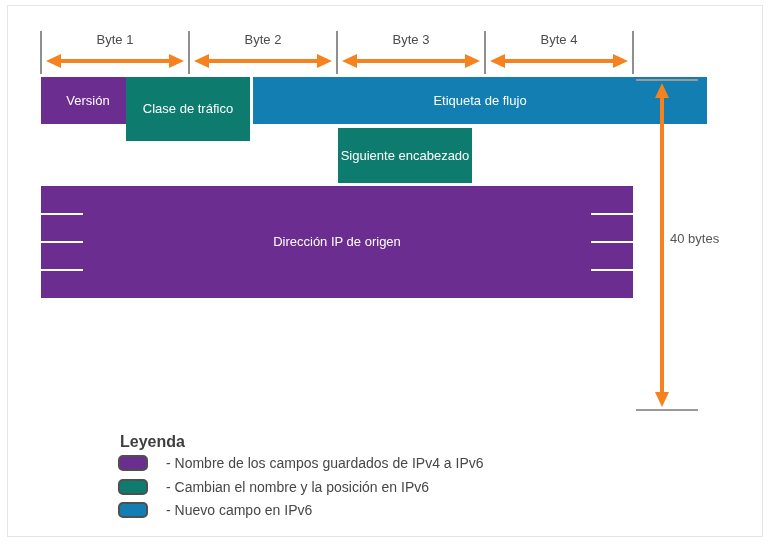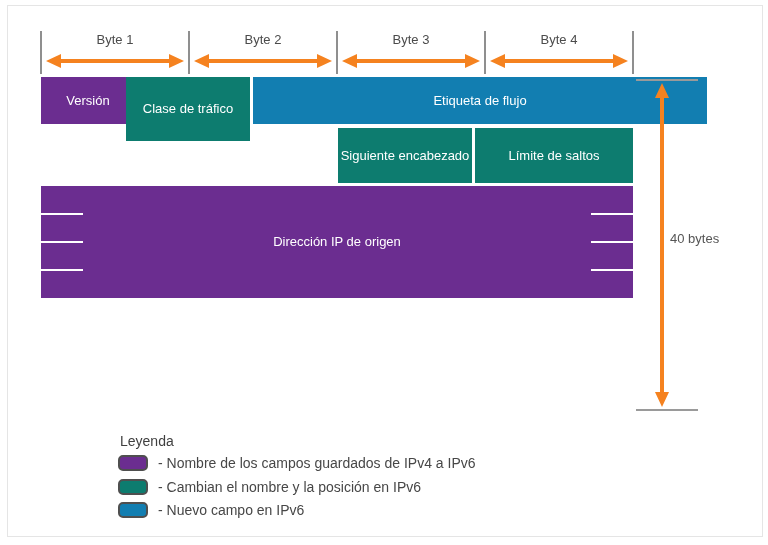--- a/index.html
+++ b/index.html
@@ -49,24 +49,24 @@
   .v-arrow{position:absolute;left:647px;top:77px;width:14px;height:324px;
            display:flex;flex-direction:column;align-items:center;}
   .v-arrow .vshaft{flex:1;width:4px;background:var(--orange);}
   .ah-up{width:0;height:0;border-left:7px solid transparent;border-right:7px solid transparent;
          border-bottom:15px solid var(--orange);}
   .ah-down{width:0;height:0;border-left:7px solid transparent;border-right:7px solid transparent;
            border-top:15px solid var(--orange);}
   .size-label{position:absolute;left:662px;top:225px;font-size:13px;color:#555555;}
 
   
-  .legend-title{position:absolute;left:112px;top:427px;font-size:14px;font-weight:normal;color:#3f3f3f;}
+  .legend-title{position:absolute;left:112px;top:427px;font-size:16px;font-weight:bold;color:#3f3f3f;}
   .legend-row{position:absolute;left:110px;height:18px;display:flex;align-items:center;}
   .legend-swatch{width:30px;height:16px;border:2px solid #4f4f4f;border-radius:5px;flex:0 0 auto;}
-  .legend-text{margin-left:10px;font-size:14px;color:#474747;white-space:nowrap;}
+  .legend-text{margin-left:18px;font-size:14px;color:#474747;white-space:nowrap;}
 </style>
 </head>
 <body>
 
 <div class="canvas">
   <div class="card">
 
     <div class="byte-tick" style="left:32px"></div>
     <div class="byte-tick" style="left:180px"></div>
     <div class="byte-tick" style="left:328px"></div>
@@ -97,21 +97,20 @@
       <span class="ah-left"></span>
         <span class="shaft"></span>
         <span class="ah-right"></span>
     </div>
 
     <div class="field purple" style="left:33px;top:71px;width:94px;height:47px">Versión</div>
     <div class="field teal" style="left:118px;top:71px;width:124px;height:64px">Clase de tráfico</div>
     <div class="field blue" style="left:245px;top:71px;width:454px;height:47px">Etiqueta de flujo</div>
 
     <div class="field teal" style="left:330px;top:122px;width:134px;height:55px">Siguiente encabezado</div>
-    <div class="field teal" style="left:467px;top:122px;width:158px;height:55px">Límite de saltos</div>
 
     <div class="field purple" style="left:33px;top:180px;width:592px;height:112px">
       <span>Dirección IP de origen</span>
       <span class="divider l p25"></span>
       <span class="divider l p50"></span>
       <span class="divider l p75"></span>
       <span class="divider r p25"></span>
       <span class="divider r p50"></span>
       <span class="divider r p75"></span>
     </div>

